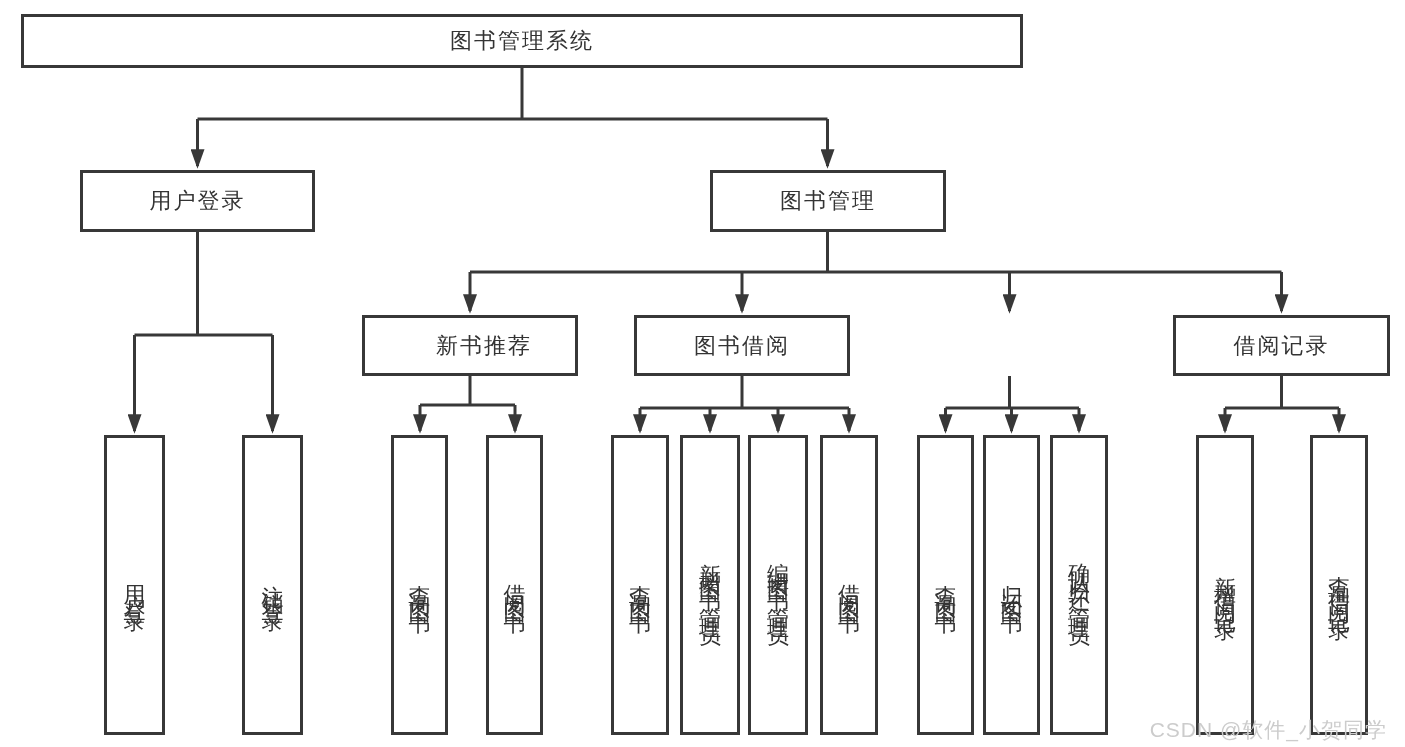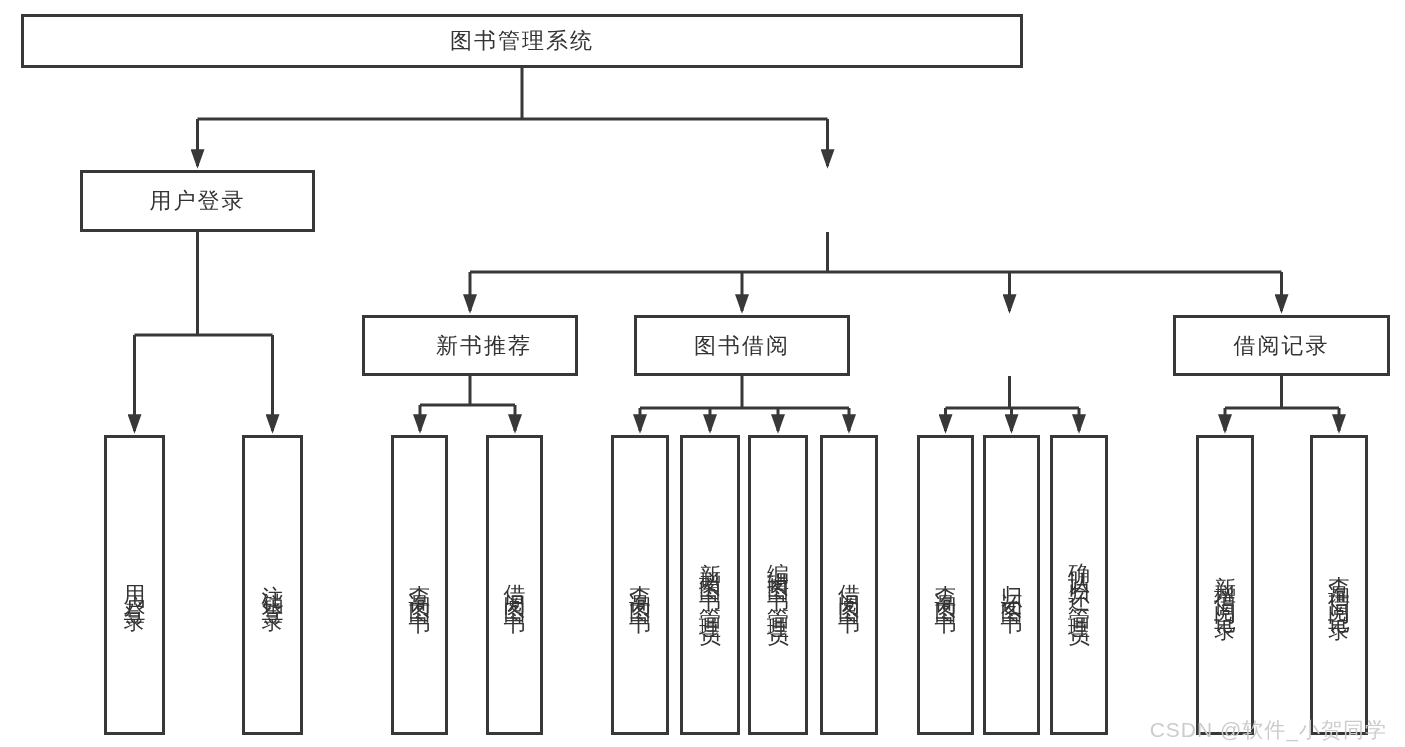--- a/index.html
+++ b/index.html
@@ -120,20 +120,23 @@
     </g>
   </svg>
 
   <div class="box n-root">
     <span class="h-label">图书管理系统</span>
   </div>
 
   <div class="box n-l2a">
     <span class="h-label">用户登录</span>
   </div>
+  <div class="box n-l2b">
+    <span class="h-label">图书管理</span>
+  </div>
 
   <div class="box n-l3a">
     <span class="h-label">新书推荐</span>
   </div>
   <div class="box n-l3b">
     <span class="h-label">图书借阅</span>
   </div>
   <div class="box n-l3d">
     <span class="h-label">借阅记录</span>
   </div>

